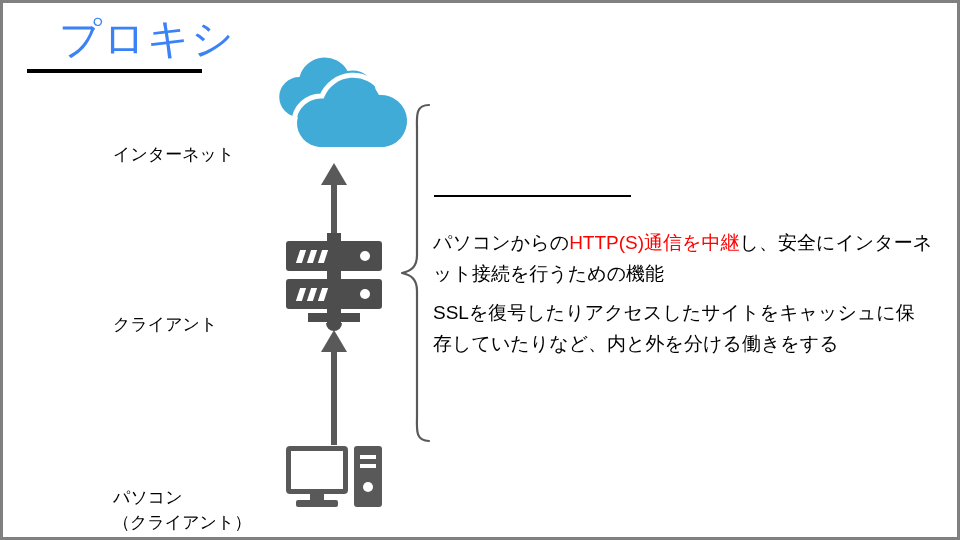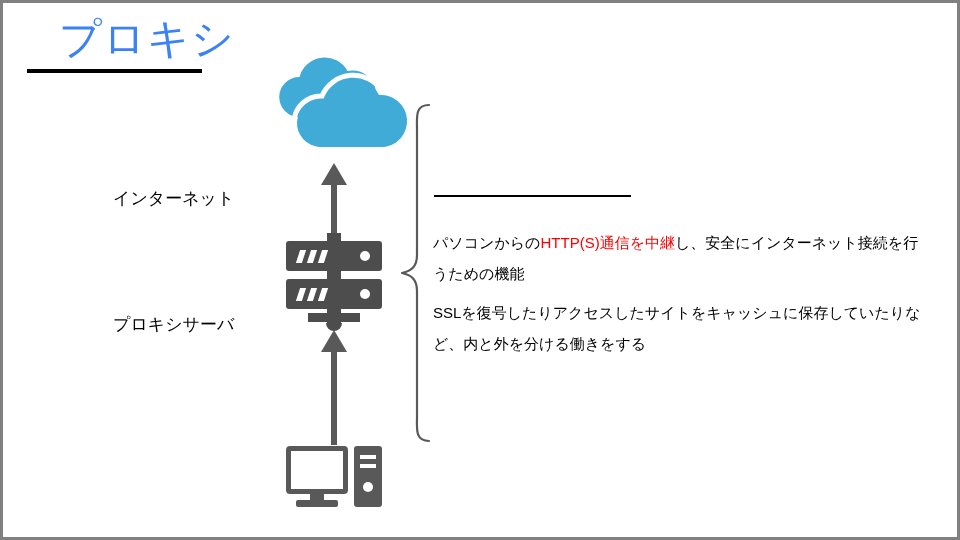--- a/index.html
+++ b/index.html
@@ -47,21 +47,21 @@
 
   
   .stack-label {
     position: absolute;
     color: #000000;
     font-size: 17px;
     line-height: 1.45;
     text-align: left;
     white-space: nowrap;
   }
-  #label-internet { left: 110px; top: 140px; margin-top: 44px; }
+  #label-internet { left: 110px; top: 140px; }
   #label-proxy    { left: 110px; top: 310px; }
   #label-pc       { left: 110px; top: 483px; }
 
   
   #cloud-icon {
     position: absolute;
     left: 262px;
     top: 48px;
     width: 150px;
     height: 100px;
@@ -270,21 +270,21 @@
     left: 431px;
     top: 192px;
     width: 197px;
     height: 2px;
     background: #000000;
   }
   .body-para {
     position: absolute;
     left: 430px;
     width: 500px;
-    font-size: 15px;
+    font-size: 19px;
     line-height: 31px;
     color: #000000;
   }
   #para-1 { top: 224px; }
   #para-2 { top: 294px; }
   .hl-red { color: #ff0000; }
 </style>
 </head>
 <body>
 
@@ -352,22 +352,24 @@
     <div id="pc-neck"></div>
     <div id="pc-base"></div>
     <div id="pc-tower">
       <div class="tower-slot" id="tower-slot-1"></div>
       <div class="tower-slot" id="tower-slot-2"></div>
       <div id="tower-dot"></div>
     </div>
   </div>
 
   <div class="stack-label" id="label-internet">インターネット</div>
-  <div class="stack-label" id="label-proxy">プロキシサーバ</div>
+  <div class="stack-label" id="label-proxy">クライアント</div>
   <div class="stack-label" id="label-pc">
+    <div>パソコン</div>
+    <div>（クライアント）</div>
   </div>
 
   <div id="brace">
     <svg viewBox="0 0 34 340" width="34" height="340" xmlns="http://www.w3.org/2000/svg">
       <path d="M30 2 C16 2 18 14 18 26 L18 152 C18 164 12 168 3 170 C12 172 18 176 18 188 L18 314 C18 326 16 338 30 338" fill="none" stroke="#595959" stroke-width="2.2" stroke-linecap="round" stroke-linejoin="round"></path>
     </svg>
   </div>
 
   <div id="explain-heading-underline"></div>
 

